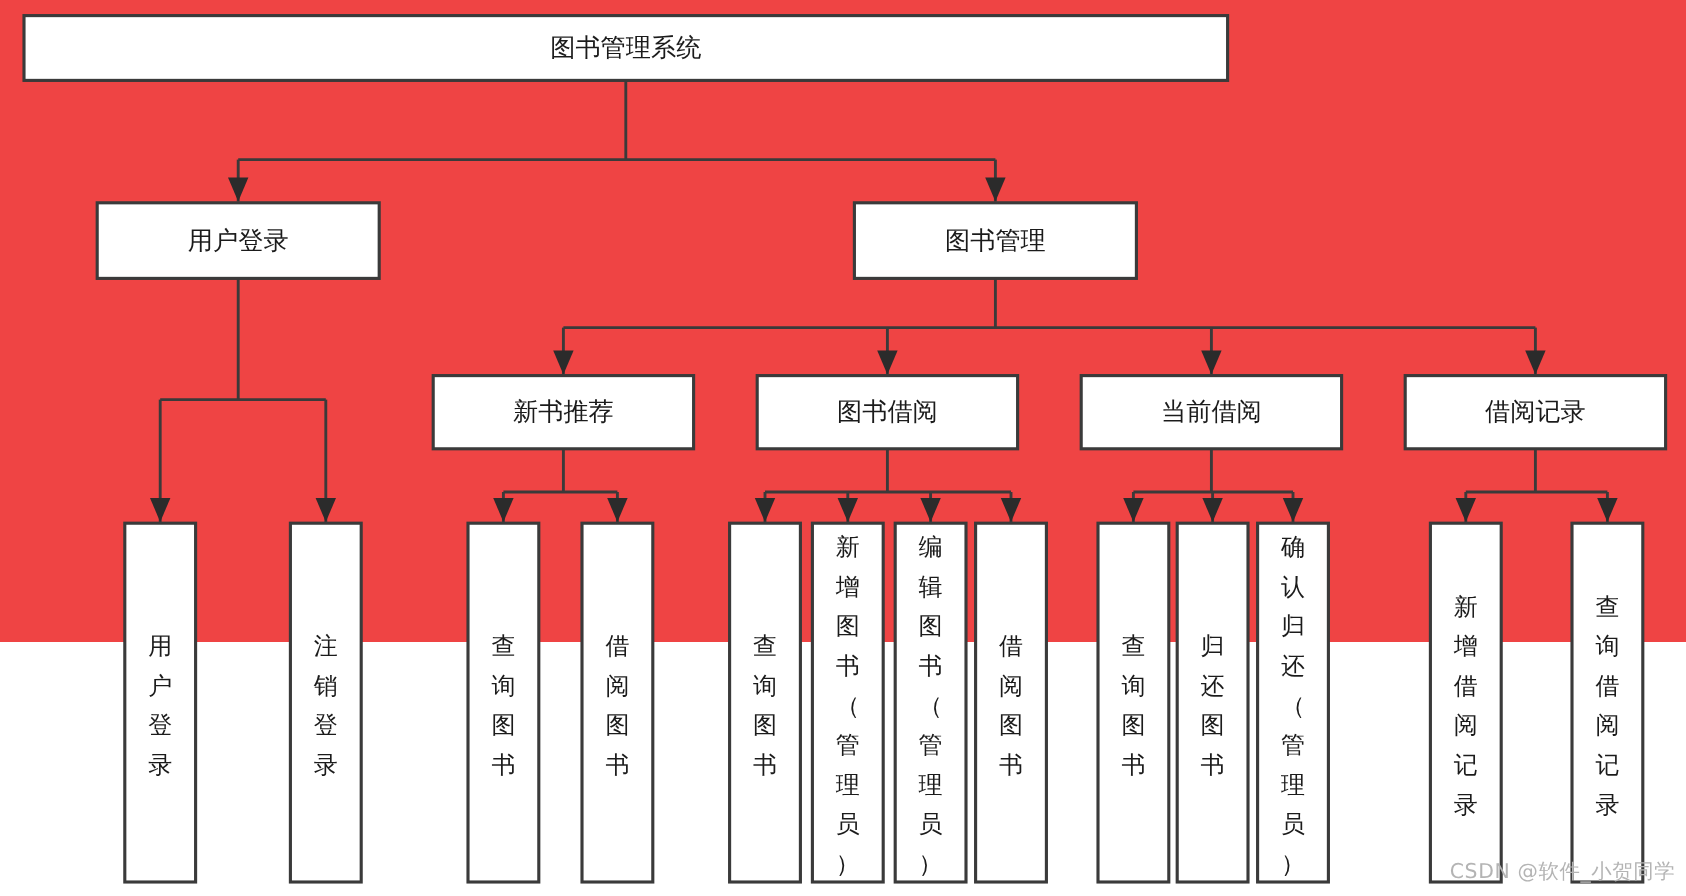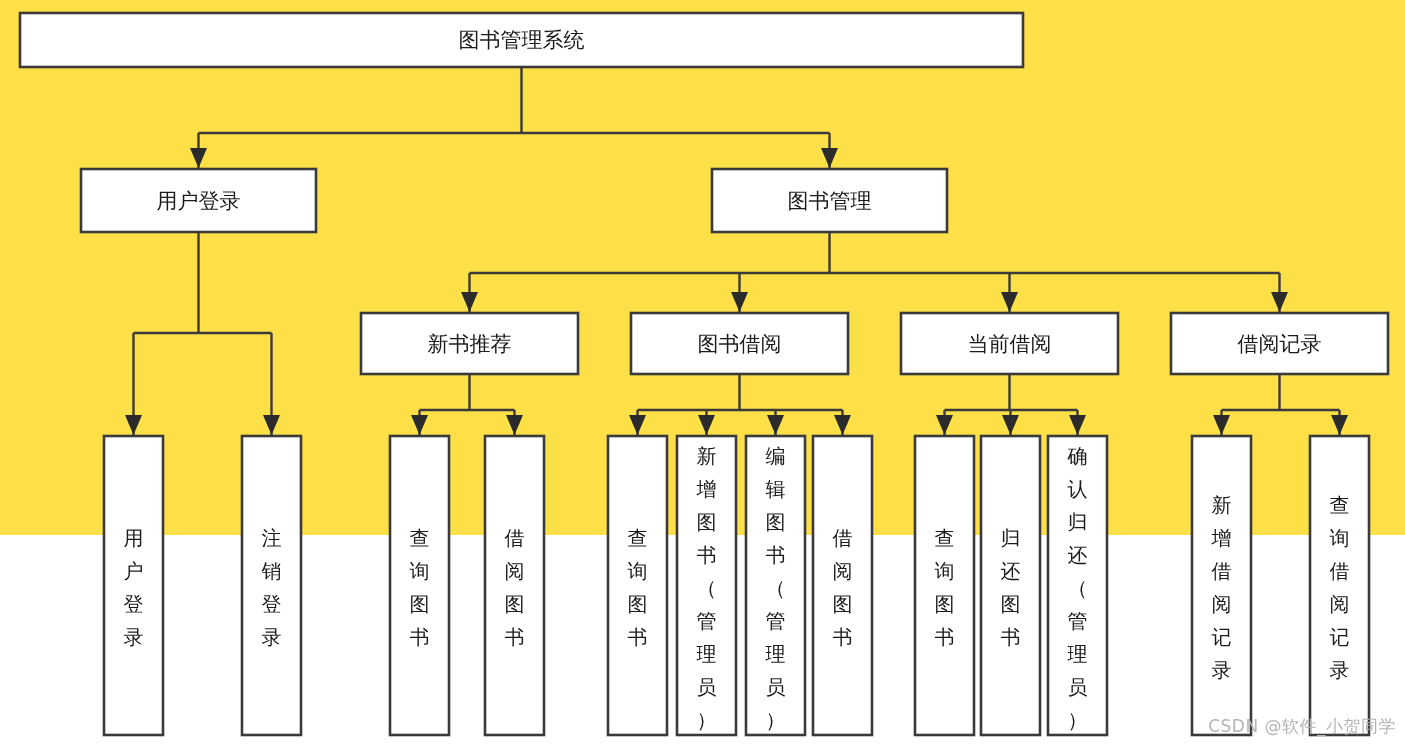--- a/index.html
+++ b/index.html
@@ -11,21 +11,21 @@
   body {
     width: 1405px;
     height: 747px;
     font-family: "DejaVu Sans", "Liberation Sans", sans-serif;
     overflow: hidden;
   }
   #diagram-root {
     position: relative;
     width: 1405px;
     height: 535px;
-    background: #fde047;
+    background: #ef4444;
     text-decoration: underline;
   }
   svg#structure-chart {
     position: absolute;
     top: 0;
     left: 0;
     width: 1405px;
     height: 747px;
     display: block;
   }

